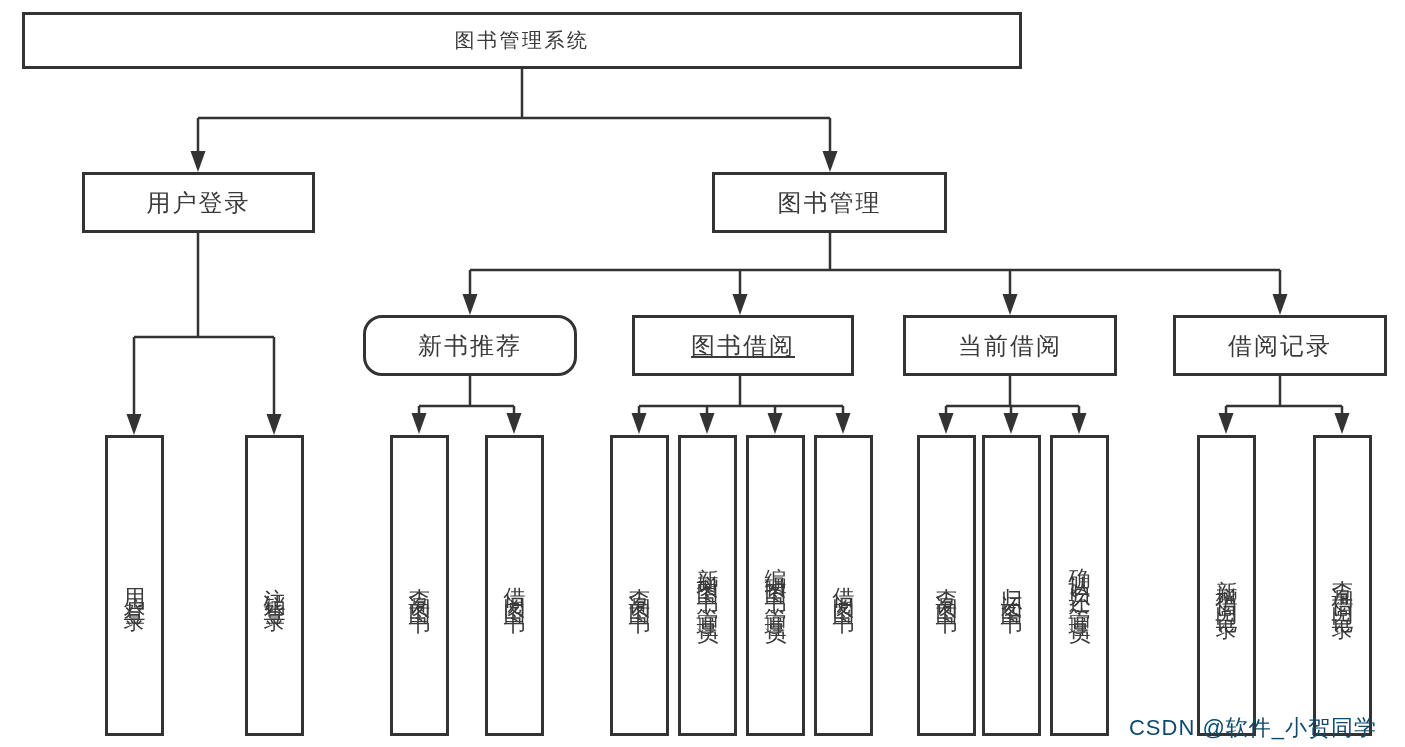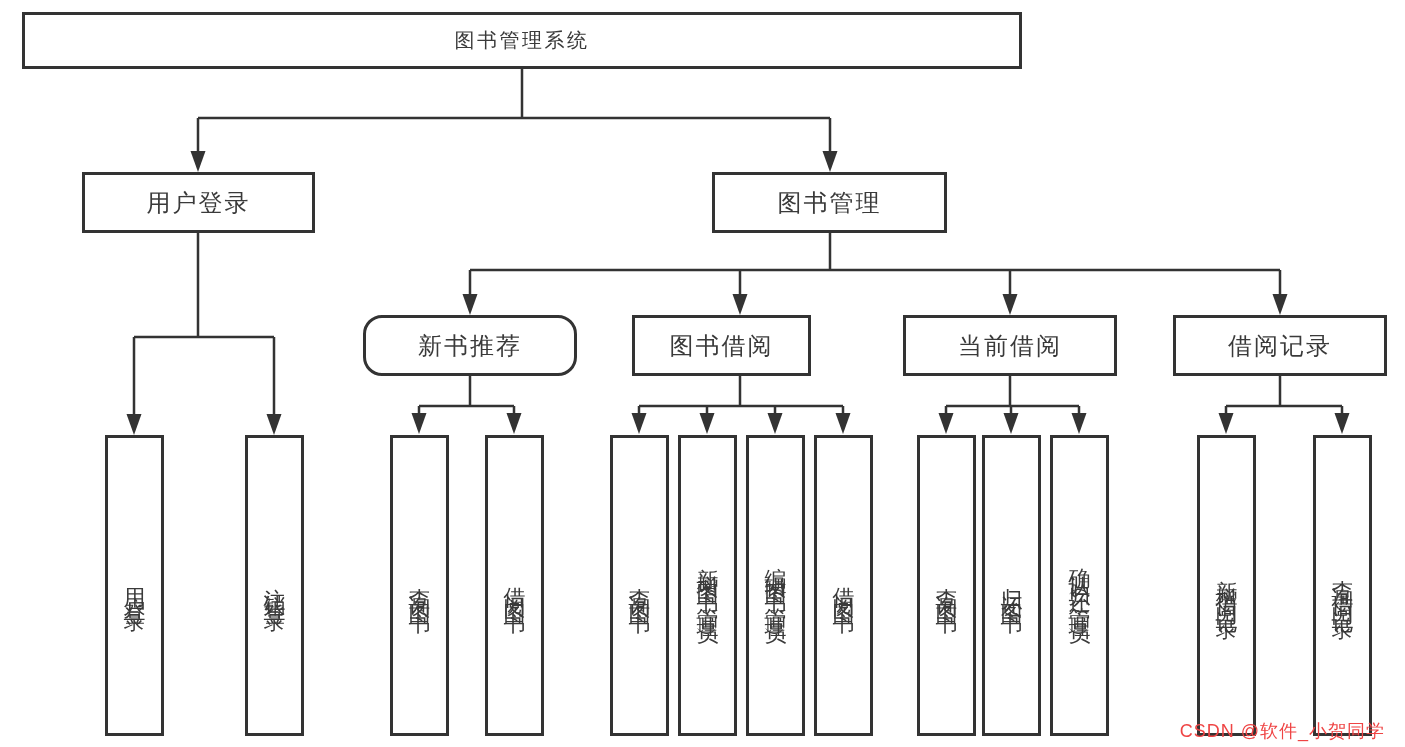--- a/index.html
+++ b/index.html
@@ -56,44 +56,44 @@
     font-size: 22px;
     letter-spacing: 8px;
     line-height: 1;
     color: #3a3a3a;
   }
   
   .n-root      { left: 22px;   top: 12px;  width: 1000px; height: 57px; }
   .n-login     { left: 82px;   top: 172px; width: 233px;  height: 61px; }
   .n-bookmgmt  { left: 712px;  top: 172px; width: 235px;  height: 61px; text-align: center; }
   .n-newrec    { left: 363px;  top: 315px; width: 214px;  height: 61px; border-radius: 19px; }
-  .n-borrow    { left: 632px;  top: 315px; width: 179px;  height: 61px; }
+  .n-borrow    { left: 632px;  top: 315px; width: 222px;  height: 61px; text-decoration: underline; }
   .n-current   { left: 903px;  top: 315px; width: 214px;  height: 61px; justify-content: center; }
   .n-records   { left: 1173px; top: 315px; width: 214px;  height: 61px; }
   
   .v1  { left: 105px; }
   .v2  { left: 245px; }
   .v3  { left: 390px; }
   .v4  { left: 485px; }
   .v5  { left: 610px; }
   .v6  { left: 678px; }
   .v7  { left: 746px; }
   .v8  { left: 814px; }
   .v9  { left: 917px; }
   .v10 { left: 982px; }
   .v11 { left: 1050px; }
   .v12 { left: 1197px; }
   .v13 { left: 1313px; }
   #watermark {
     position: absolute;
-    right: 20px;
+    right: 28px;
     bottom: 4px;
-    font-size: 18px;
+    font-size: 22px;
     letter-spacing: 1px;
-    color: #ef4444;
+    color: #0c4a6e;
     z-index: 3;
     white-space: nowrap;
   }
 </style>
 </head>
 <body>
 
 <div id="stage">
 
   <svg id="connectors" viewBox="0 0 1405 747" xmlns="http://www.w3.org/2000/svg">

